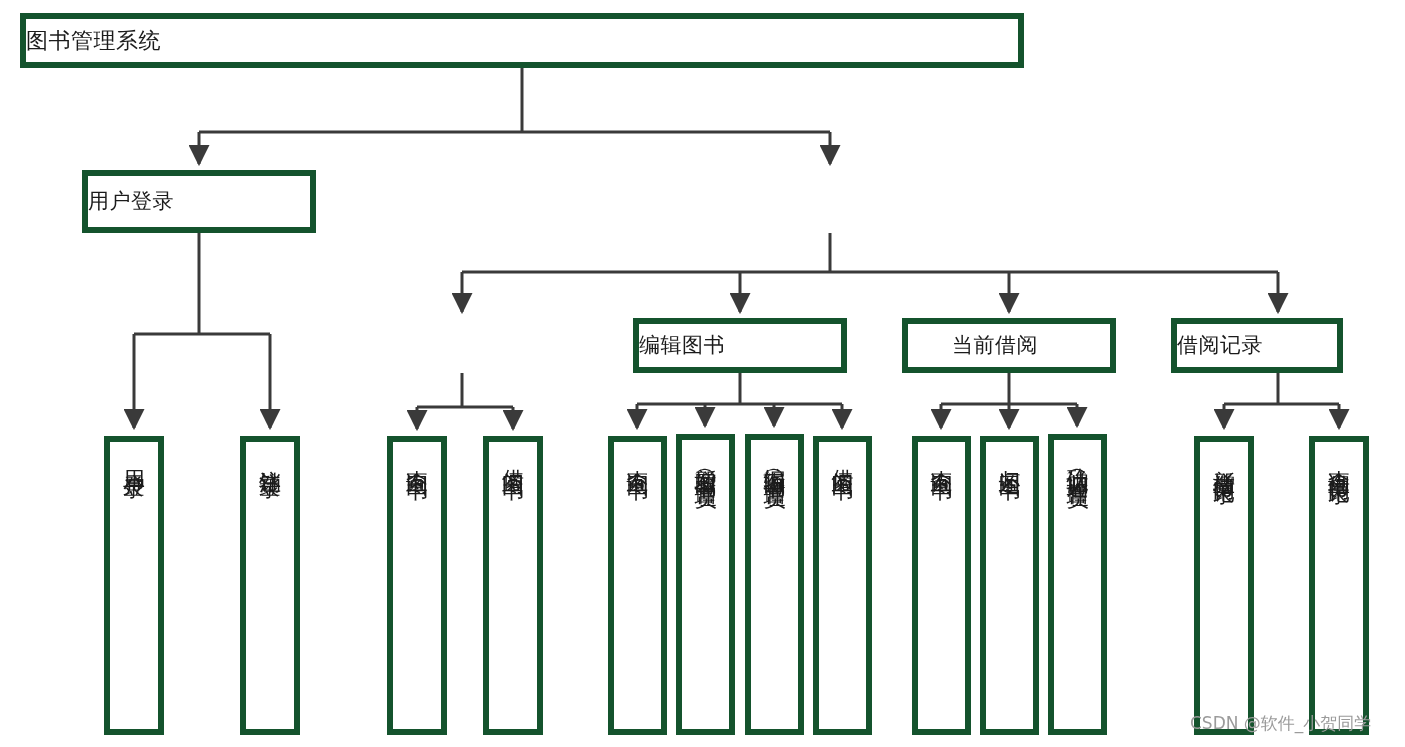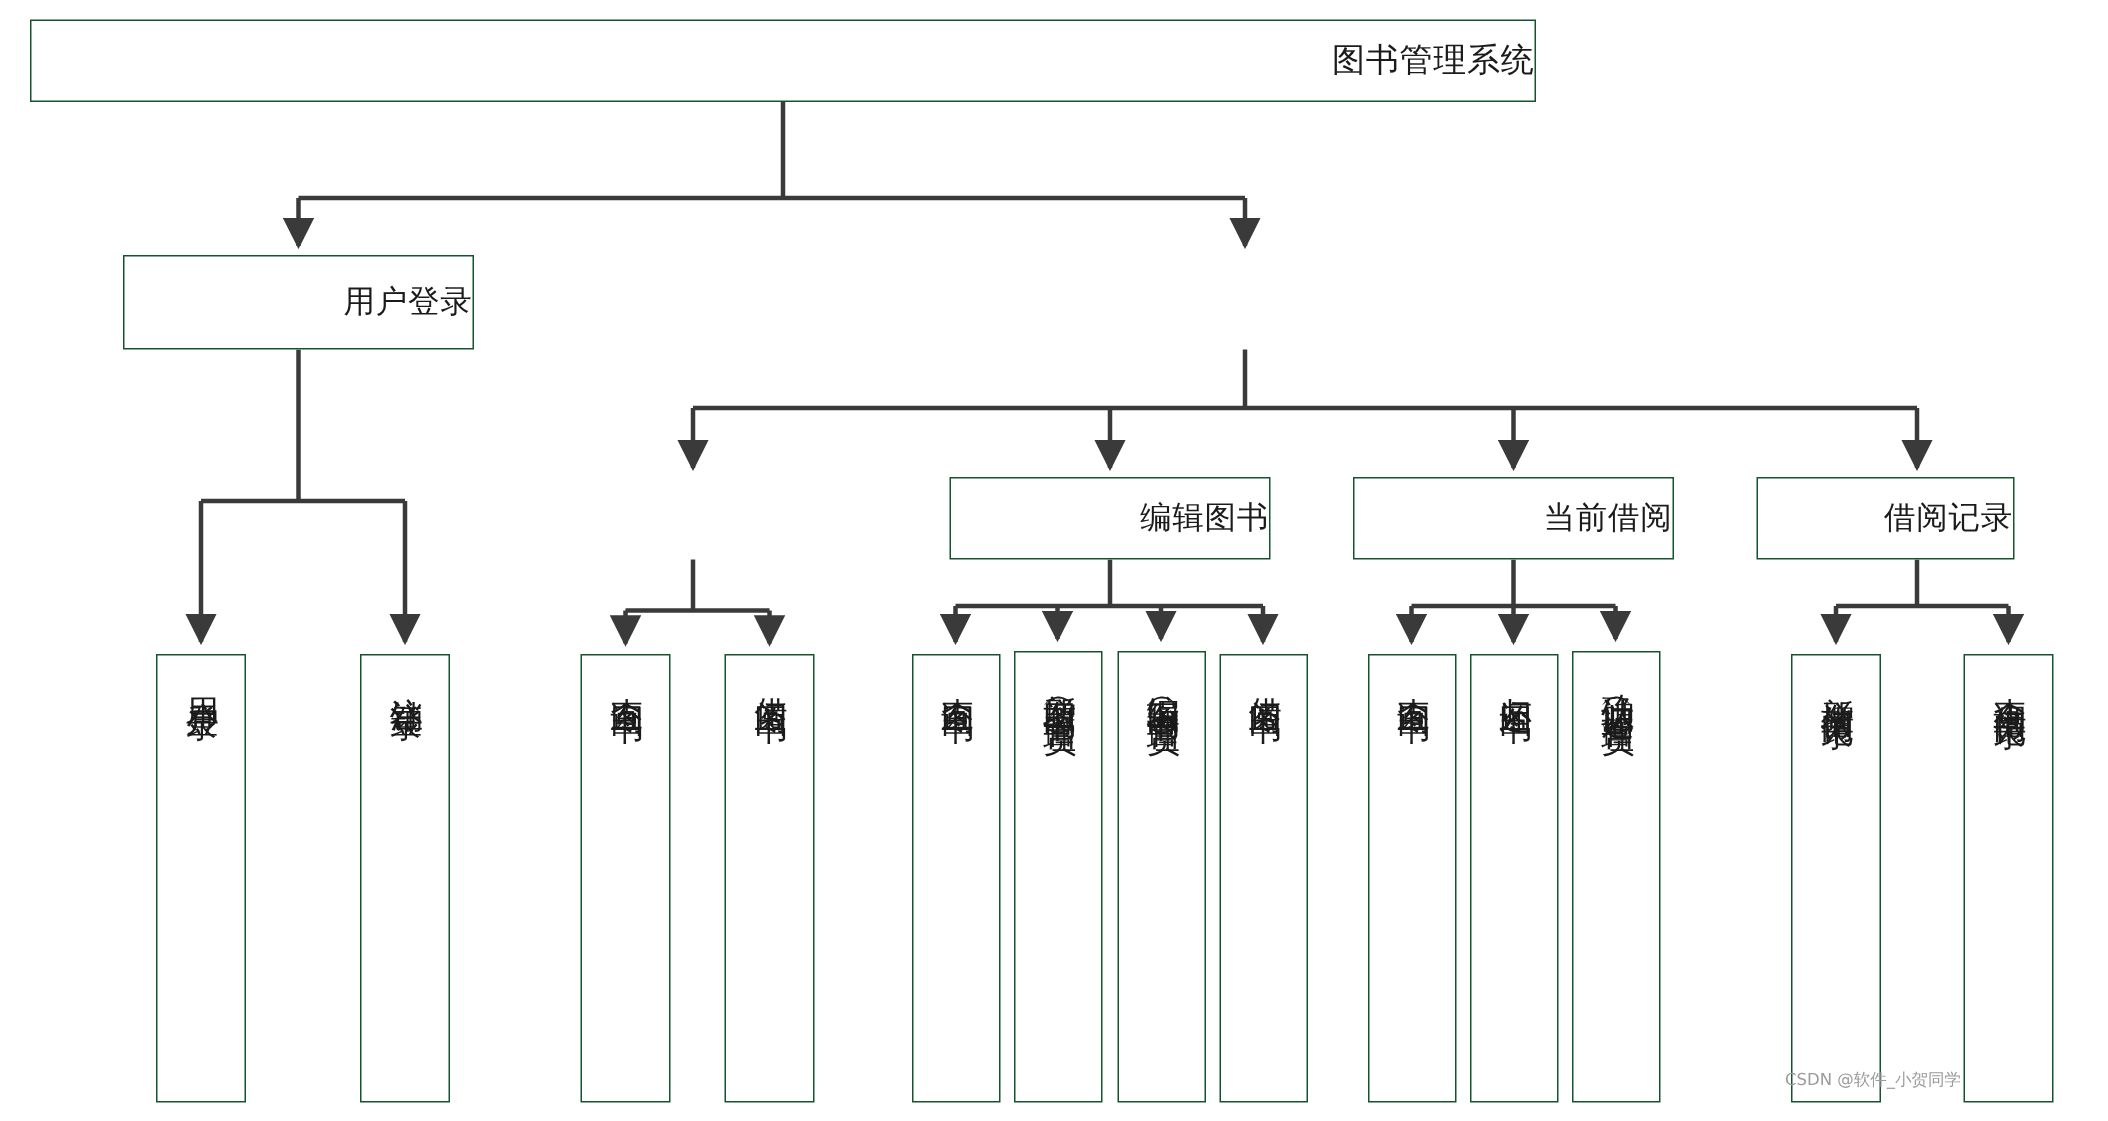--- a/index.html
+++ b/index.html
@@ -22,24 +22,24 @@
     position: absolute;
     left: 0;
     top: 0;
     width: 1405px;
     height: 747px;
   }
   .node {
     position: absolute;
     box-sizing: border-box;
     background: #ffffff;
-    border: 1px solid #14532d;
+    border: 6px solid #14532d;
     display: flex;
     align-items: center;
-    justify-content: flex-end;
+    justify-content: flex-start;
     color: #1b1b1b;
     z-index: 2;
   }
   .node-label {
     display: block;
     text-align: center;
     line-height: 1.18;
     white-space: nowrap;
   }
   .node.horizontal .node-label {
@@ -58,21 +58,21 @@
     line-height: 1;
     margin: 0 auto;
   }
   .node.root .node-label {
     font-size: 22px;
   }
   .watermark {
     position: absolute;
     left: 1190px;
     top: 712px;
-    font-size: 11px;
+    font-size: 17px;
     color: #9b9b9b;
     white-space: nowrap;
     z-index: 5;
     font-family: "DejaVu Sans", "Liberation Sans", sans-serif;
   }
 </style>
 </head>
 <body>
 
 <div id="diagram-root">
@@ -137,21 +137,21 @@
   <div class="node horizontal" style="left:82px; top:170px; width:234px; height:63px;">
     <span class="node-label">用户登录</span>
   </div>
 
 
 
   <div class="node horizontal" style="left:633px; top:318px; width:214px; height:55px;">
     <span class="node-label">编辑图书</span>
   </div>
 
-  <div class="node horizontal" style="left:902px; top:318px; width:214px; height:55px;">
+  <div class="node horizontal" style="left:902px; top:318px; width:214px; height:55px;padding-left:44px;">
     <span class="node-label">当前借阅</span>
   </div>
 
   <div class="node horizontal" style="left:1171px; top:318px; width:172px; height:55px;">
     <span class="node-label">借阅记录</span>
   </div>
 
   <div class="node vertical" style="left:104px; top:436px; width:60px; height:299px;">
     <span class="node-label">用户登录</span>
   </div>

